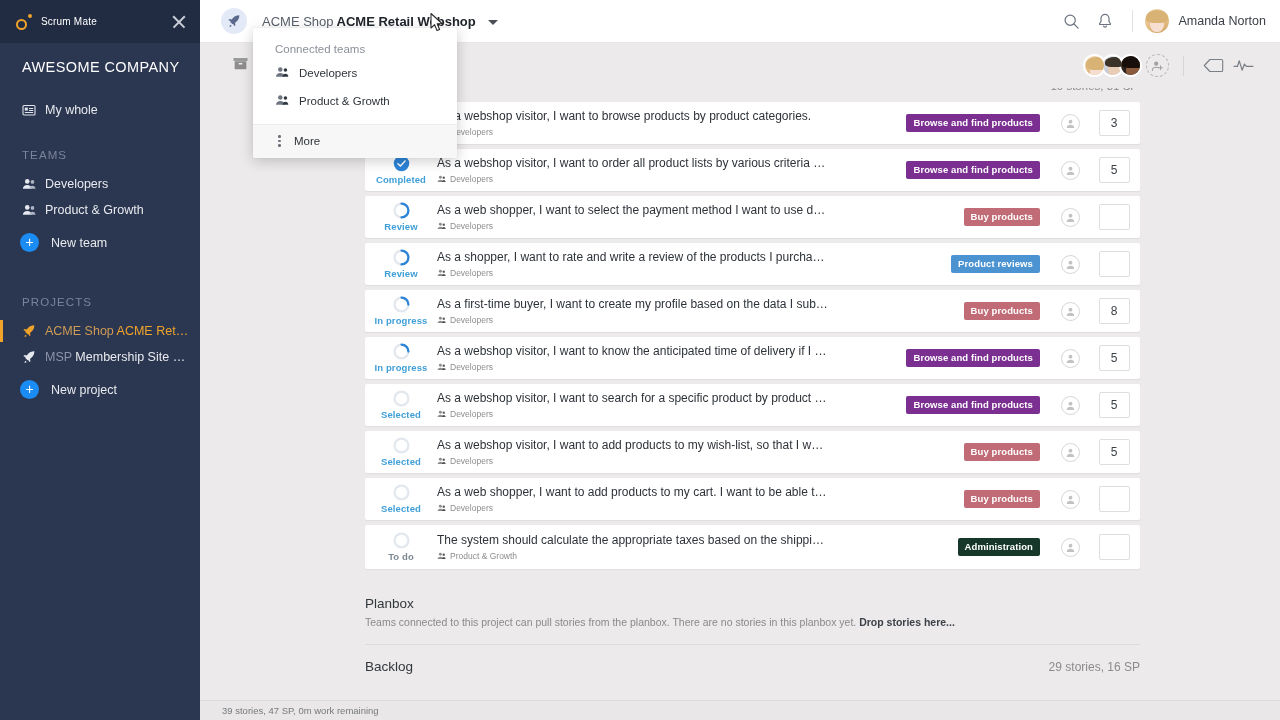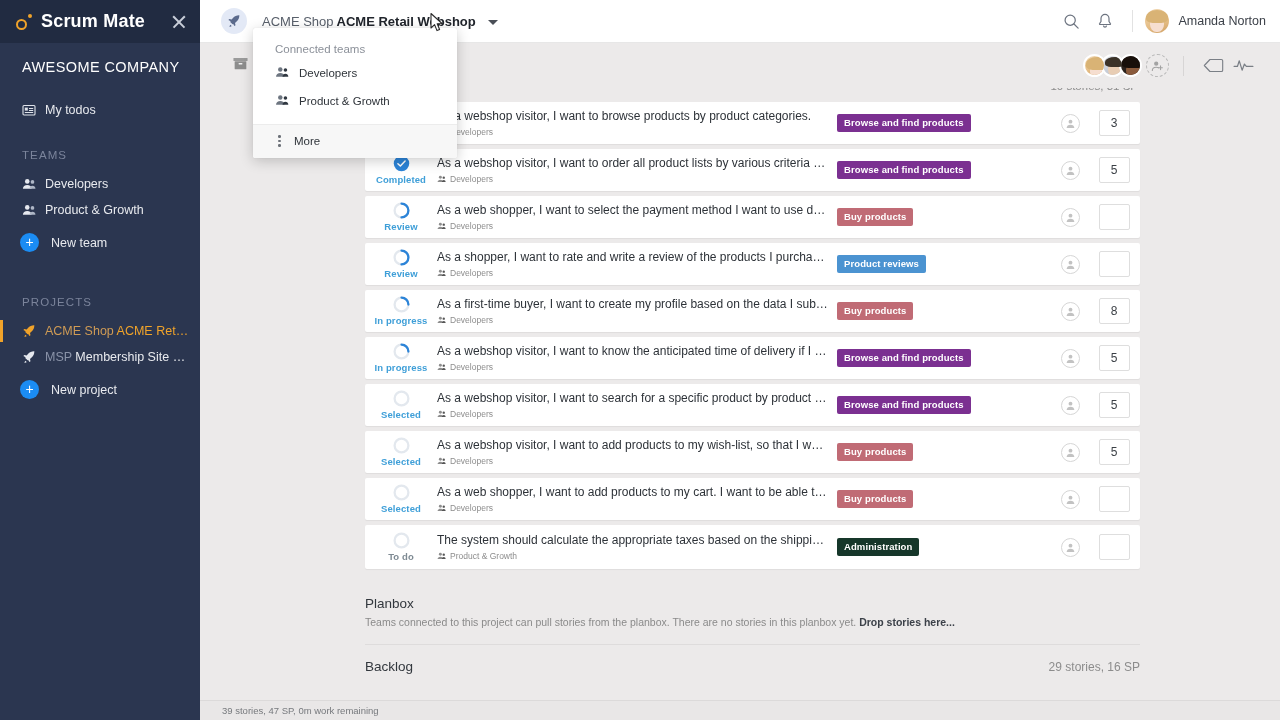--- a/index.html
+++ b/index.html
@@ -22,21 +22,21 @@
   }
   .logo-mark { width: 16px; height: 16px; position: relative; margin-right: 9px; }
   .logo-mark .ring {
     position: absolute; left: 0; bottom: 0; width: 11px; height: 11px;
     border: 2px solid #f0a32a; border-radius: 50%;
   }
   .logo-mark .dot {
     position: absolute; right: 0; top: 0; width: 4px; height: 4px;
     background: #f0a32a; border-radius: 50%;
   }
-  .brand { font-size: 18px; font-weight: 700; letter-spacing: .2px; color: #fff; }
+  .brand { font-size: 10px; font-weight: 400; letter-spacing: .2px; color: #fff; }
   .close-x {
     position: absolute; right: 12px; top: 50%; transform: translateY(-50%);
     width: 18px; height: 18px; cursor: pointer;
   }
   .close-x:before, .close-x:after {
     content: ""; position: absolute; left: 1px; top: 8px; width: 16px; height: 1.5px;
     background: #c9ced9;
   }
   .close-x:before { transform: rotate(45deg); }
   .close-x:after  { transform: rotate(-45deg); }
@@ -149,21 +149,21 @@
   .st-label.todo { color: #7e8a93; }
 
   .txt-col { flex: 1 1 auto; min-width: 0; padding-right: 8px; }
   .story-title {
     font-size: 12px; color: #2d3238; white-space: nowrap; overflow: hidden;
     text-overflow: ellipsis; line-height: 15px;
   }
   .story-team { display: flex; align-items: center; gap: 4px; margin-top: 3px; }
   .story-team .tlabel { font-size: 8.5px; color: #8d8d8d; }
 
-  .badge-col { flex: 0 0 auto; display: flex; justify-content: flex-start; padding-right: 12px; width: 215px; }
+  .badge-col { flex: 0 0 auto; display: flex; justify-content: flex-end; padding-right: 12px; width: 215px; }
   .badge {
     font-size: 9.5px; font-weight: 700; color: #fff; border-radius: 2px;
     padding: 3px 7px 4px; white-space: nowrap; letter-spacing: .1px; cursor: pointer;
   }
   .owner-col { flex: 0 0 36px; display: flex; justify-content: center; }
   .owner-circle {
     width: 19px; height: 19px; border-radius: 50%; border: 1px solid #d6d6d6;
     display: flex; align-items: center; justify-content: center; color: #c2c2c2; cursor: pointer;
   }
   .pts-col { flex: 0 0 52px; display: flex; justify-content: center; }
@@ -229,21 +229,21 @@
     <div class="nav-item" style="margin-top:22px;">
       <span class="ico">
         <svg width="14" height="14" viewBox="0 0 14 14">
             <rect x="1" y="2.5" width="12" height="9.5" rx="1" fill="none" stroke="#dfe3ea" stroke-width="1.1"></rect>
             <rect x="2.8" y="4.6" width="3" height="3" fill="#dfe3ea"></rect>
             <rect x="7" y="5" width="4.2" height="1" fill="#dfe3ea"></rect>
             <rect x="7" y="7" width="4.2" height="1" fill="#dfe3ea"></rect>
             <rect x="2.8" y="9" width="8.4" height="1" fill="#dfe3ea"></rect>
           </svg>
       </span>
-      <span class="label">My todos</span>
+      <span class="label">My whole</span>
     </div>
 
     <div class="nav-section-label">TEAMS</div>
 
     <div class="nav-item">
       <span class="ico">
         <svg width="14" height="14" viewBox="0 0 16 14">
             <circle cx="6" cy="4" r="2.6" fill="#e6e9ef"></circle>
             <path d="M1 12.5c0-2.7 2.2-4.3 5-4.3s5 1.6 5 4.3z" fill="#e6e9ef"></path>
             <circle cx="12" cy="4.6" r="2.1" fill="#aeb6c6"></circle>

